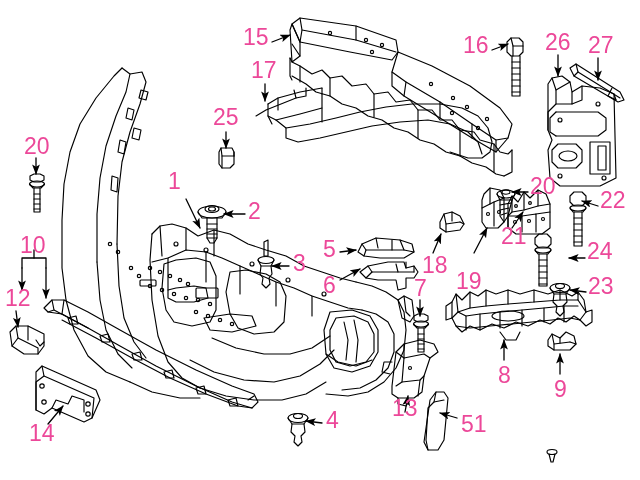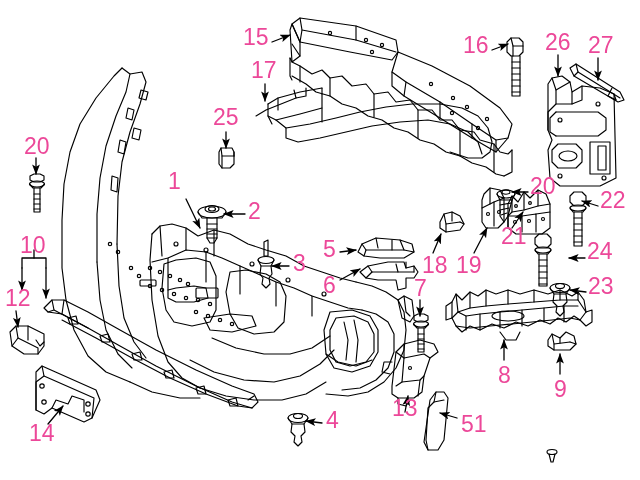--- a/index.html
+++ b/index.html
@@ -503,21 +503,21 @@
   <div class="callout" style="left:554px;  top:378px;">9</div>
   <div class="callout" style="left:20px;   top:234px;">10</div>
   <div class="callout" style="left:24px;   top:135px;">20</div>
   <div class="callout" style="left:5px;    top:287px;">12</div>
   <div class="callout" style="left:392px;  top:397px;">13</div>
   <div class="callout" style="left:29px;   top:422px;text-align:center;">14</div>
   <div class="callout" style="left:243px;  top:26px;">15</div>
   <div class="callout" style="left:463px;  top:34px;text-align:right;">16</div>
   <div class="callout" style="left:251px;  top:59px;">17</div>
   <div class="callout" style="left:422px;  top:254px;">18</div>
-  <div class="callout" style="left:456px;  top:254px;">19</div>
+  <div class="callout" style="left:456px;  top:270px;">19</div>
   <div class="callout" style="left:530px;  top:175px;">20</div>
   <div class="callout" style="left:501px;  top:225px;text-align:right;">21</div>
   <div class="callout" style="left:600px;  top:189px;">22</div>
   <div class="callout" style="left:588px;  top:275px;">23</div>
   <div class="callout" style="left:587px;  top:240px;">24</div>
   <div class="callout" style="left:213px;  top:106px;">25</div>
   <div class="callout" style="left:545px;  top:31px;">26</div>
   <div class="callout" style="left:588px;  top:34px;">27</div>
   <div class="callout" style="left:461px;  top:413px;">51</div>
 

